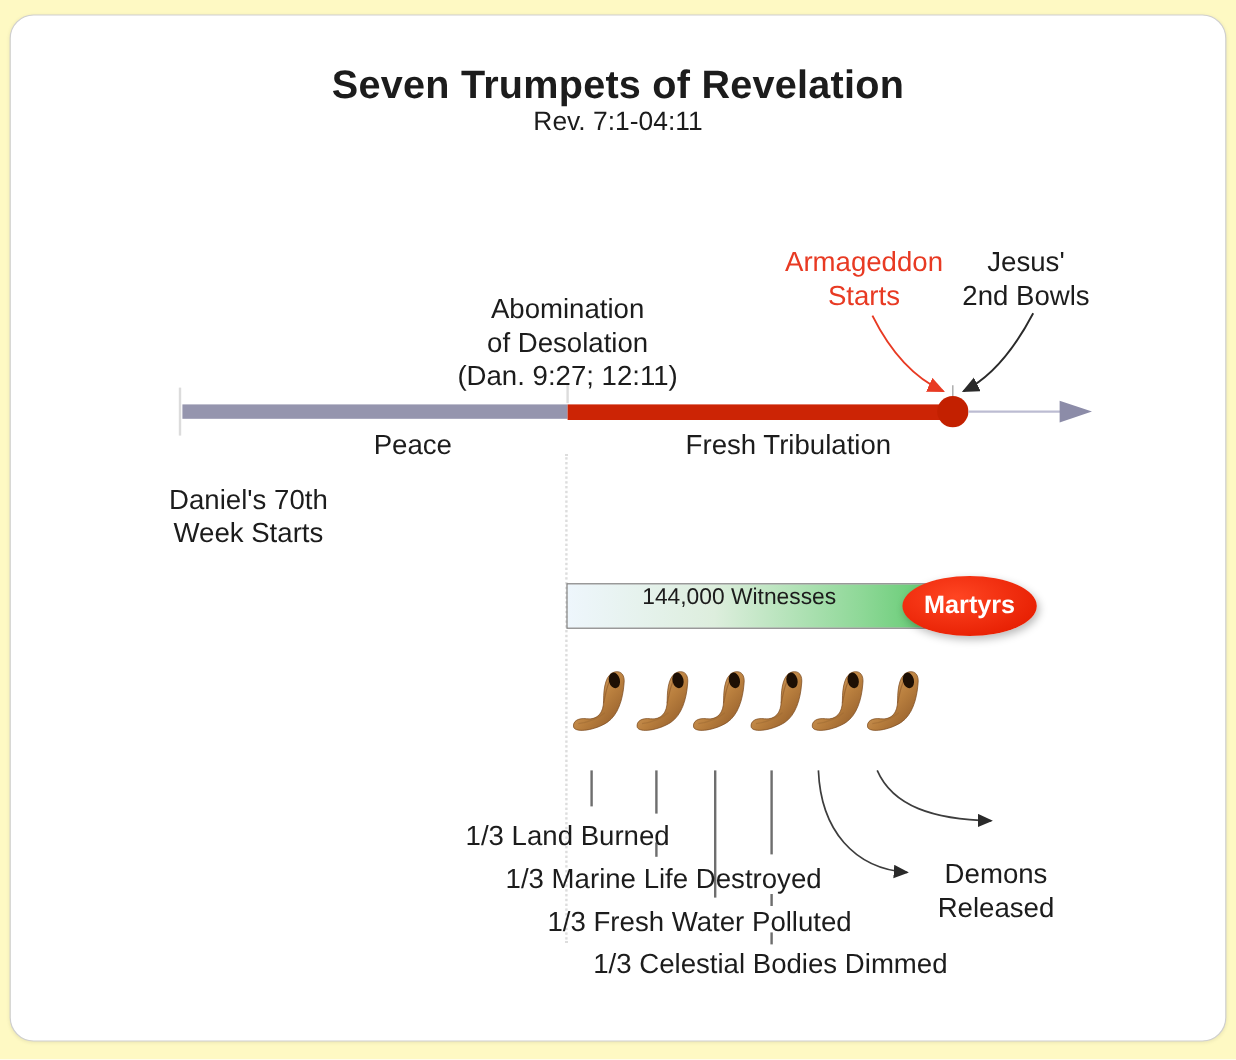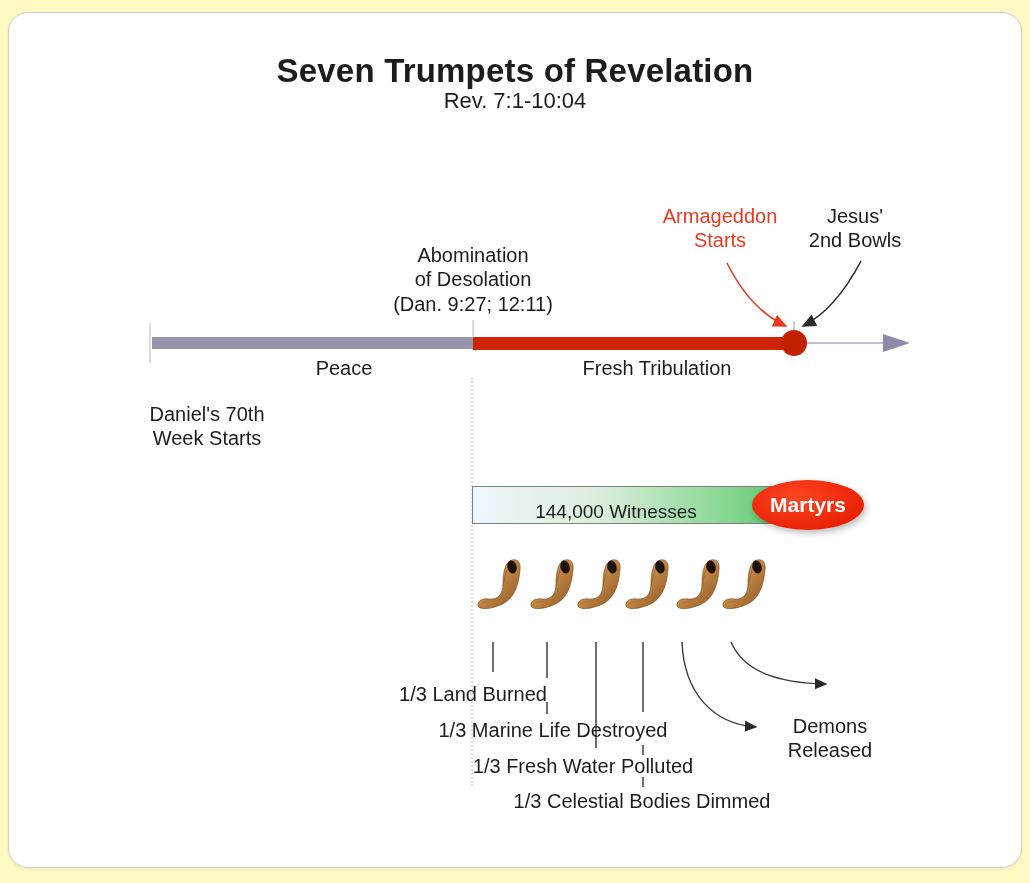--- a/index.html
+++ b/index.html
@@ -6,54 +6,54 @@
   .stage{position:relative;width:1030px;height:883px;background:#fef9c3;
          font-family:"Liberation Sans",sans-serif;color:#1c1c1c;overflow:hidden;}
   .card{position:absolute;left:8px;top:12px;width:1012px;height:854px;
         background:#fff;border:1px solid #cfcfcf;border-radius:20px;
         box-shadow:0 1px 3px rgba(0,0,0,.07);}
   .abs{position:absolute;}
   .pre{white-space:pre-line;}
   .ctr{text-align:center;}
   .title{font-size:33px;font-weight:700;letter-spacing:.2px;}
   .subtitle{font-size:22px;}
-  .lbl{font-size:20px;line-height:1.22;}
+  .lbl{font-size:23px;line-height:1.22;}
   .sm{font-size:19px;}
   
   .bar-gray{left:152px;top:337px;width:321px;height:12px;background:#9595ae;}
   .bar-red{left:473px;top:337px;width:312px;height:13px;background:#cc2405;}
   .dot-red{left:781px;top:330px;width:26px;height:26px;border-radius:50%;background:#c32000;}
   .tick{background:#dcdcdc;width:2px;}
   .dotline{left:471px;top:378px;height:408px;width:0;border-left:2px dotted #ddd;}
   .vline{width:1.5px;background:#6e6e6e;}
   
   .wbar{left:472px;top:486px;width:350px;height:36px;border:1.5px solid #808080;
         background:linear-gradient(90deg,#eef6fc 0%,#ddeedd 35%,#8ed897 70%,#3fbf53 100%);
-        display:flex;align-items:flex-end;justify-content:center;}
+        display:flex;align-items:flex-start;justify-content:center;}
   .wbar span{padding-right:64px;}
   .martyrs{left:752px;top:480px;width:112px;height:50px;border-radius:50%;
            background:radial-gradient(ellipse at 40% 35%,#ff4522,#e82104 75%);
            box-shadow:2px 3px 7px rgba(0,0,0,.28);
            display:flex;align-items:center;justify-content:center;
            color:#fff;font-weight:700;font-size:21px;}
   
   .hbox{left:62px;top:562px;width:214px;height:165px;border:1px solid #7570dd;background:#fff;}
   .hbox .blue{color:#2a2ae0;font-size:20px;line-height:1.3;}
   .red-text{color:#e83a23;}
   .trumpet{position:absolute;width:48px;height:58px;}
   svg{display:block;}
 </style>
 </head>
 <body>
 
 <div class="stage">
   <div class="card"></div>
 
   <div class="abs ctr title" style="left:0;top:52px;width:1030px;">Seven Trumpets of Revelation</div>
-  <div class="abs ctr subtitle" style="left:0;top:88px;width:1030px;">Rev. 7:1-10:04</div>
+  <div class="abs ctr subtitle" style="left:0;top:88px;width:1030px;">Rev. 7:1-04:11</div>
 
   <div class="abs tick" style="left:149px;top:323px;height:40px;"></div>
   <div class="abs tick" style="left:472px;top:320px;height:16px;"></div>
   <div class="abs bar-gray"></div>
   <div class="abs bar-red"></div>
   <div class="abs dot-red"></div>
   <div class="abs dotline"></div>
 
   <div class="abs ctr lbl pre" style="left:107px;top:370px;width:200px;margin-top:32px;">Daniel's 70th
 Week Starts</div>

